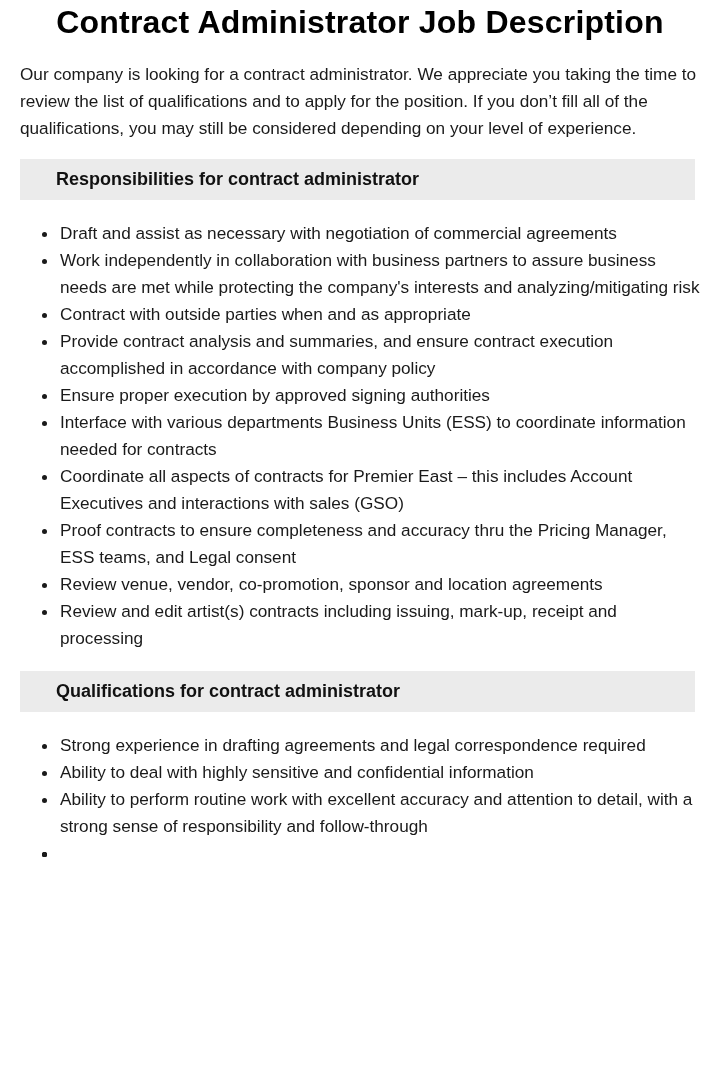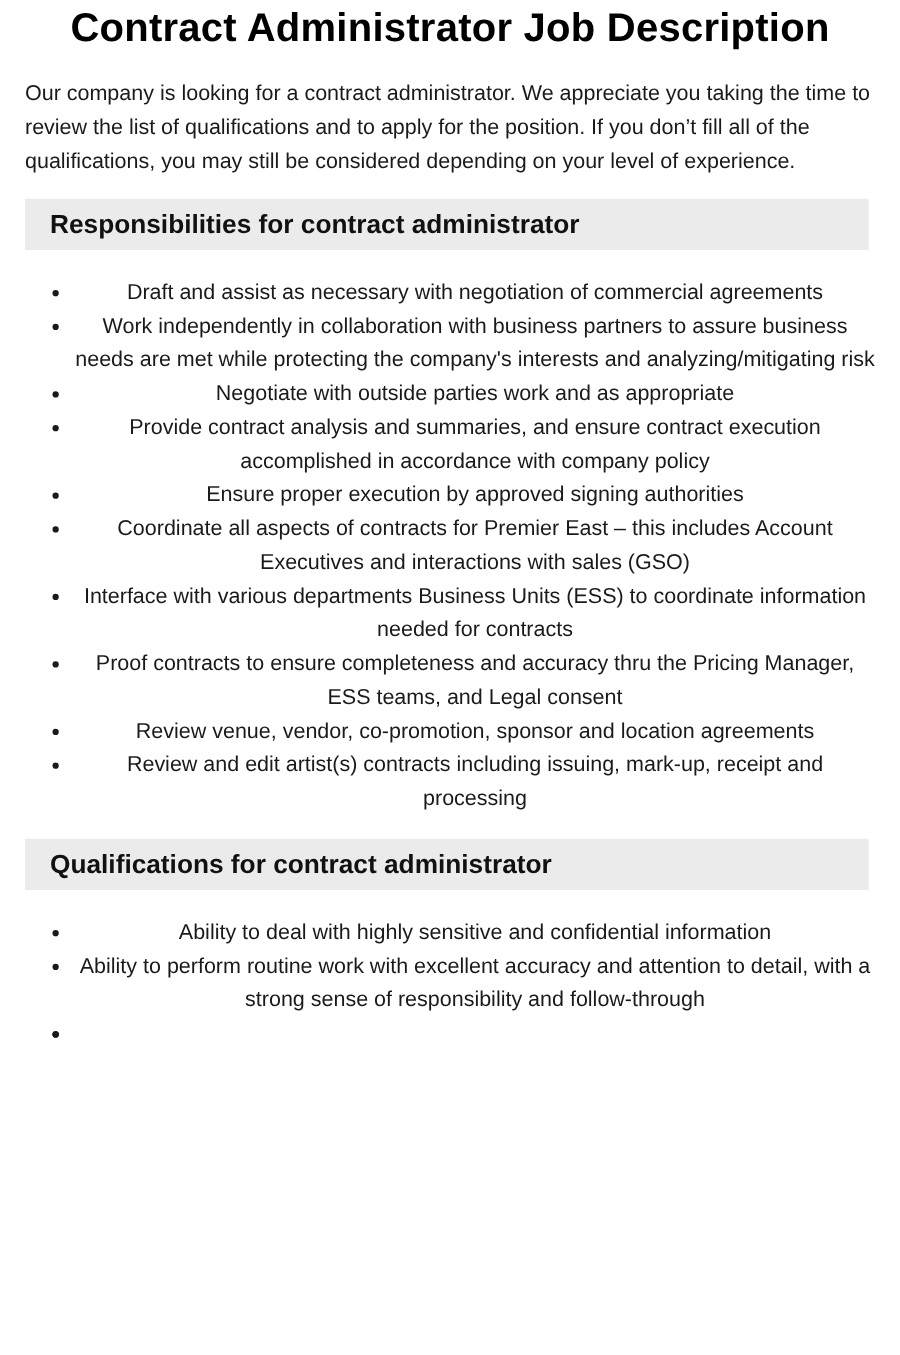--- a/index.html
+++ b/index.html
@@ -33,32 +33,31 @@
     .intro {
       margin: 16px 20px 16px 20px;
       font-size: 17.2px;
       line-height: 27px;
       color: #1a1a1a;
     }
     .section-header {
       margin: 17px 25px 0 20px;
       height: 41px;
       background: #ebebeb;
-      padding: 0 20px;
+      padding: 0 36px;
       display: flex;
       align-items: center;
-      font-size: 21px;
+      font-size: 18px;
       font-weight: bold;
       color: #111111;
     }
     .list {
       list-style: none;
       margin: 20px 20px 0 20px;
       padding: 0;
-      text-align: center;
     }
     .list li {
       position: relative;
       padding-left: 40px;
       font-size: 17.2px;
       line-height: 27px;
       color: #1a1a1a;
     }
     .list li .bullet {
       position: absolute;
@@ -75,31 +74,32 @@
 <body>
 
 <div class="page">
   <h1 class="title">Contract Administrator Job Description</h1>
   <p class="intro">Our company is looking for a contract administrator. We appreciate you taking the time to review the list of qualifications and to apply for the position. If you don’t fill all of the qualifications, you may still be considered depending on your level of experience.</p>
 
   <div class="section-header" id="section-resp">Responsibilities for contract administrator</div>
   <ul class="list">
     <li><span class="bullet"></span><span>Draft and assist as necessary with negotiation of commercial agreements</span></li>
     <li><span class="bullet"></span><span>Work independently in collaboration with business partners to assure business needs are met while protecting the company's interests and analyzing/mitigating risk</span></li>
-    <li><span class="bullet"></span><span>Negotiate with outside parties work and as appropriate</span></li>
+    <li><span class="bullet"></span><span>Contract with outside parties when and as appropriate</span></li>
     <li><span class="bullet"></span><span>Provide contract analysis and summaries, and ensure contract execution accomplished in accordance with company policy</span></li>
     <li><span class="bullet"></span><span>Ensure proper execution by approved signing authorities</span></li>
+    <li><span class="bullet"></span><span>Interface with various departments Business Units (ESS) to coordinate information needed for contracts</span></li>
     <li><span class="bullet"></span><span>Coordinate all aspects of contracts for Premier East – this includes Account Executives and interactions with sales (GSO)</span></li>
-    <li><span class="bullet"></span><span>Interface with various departments Business Units (ESS) to coordinate information needed for contracts</span></li>
     <li><span class="bullet"></span><span>Proof contracts to ensure completeness and accuracy thru the Pricing Manager, ESS teams, and Legal consent</span></li>
     <li><span class="bullet"></span><span>Review venue, vendor, co-promotion, sponsor and location agreements</span></li>
     <li><span class="bullet"></span><span>Review and edit artist(s) contracts including issuing, mark-up, receipt and processing</span></li>
   </ul>
 
   <div class="section-header" id="section-quals">Qualifications for contract administrator</div>
   <ul class="list">
+    <li><span class="bullet"></span><span>Strong experience in drafting agreements and legal correspondence required</span></li>
     <li><span class="bullet"></span><span>Ability to deal with highly sensitive and confidential information</span></li>
     <li><span class="bullet"></span><span>Ability to perform routine work with excellent accuracy and attention to detail, with a strong sense of responsibility and follow-through</span></li>
     <li><span class="bullet"></span></li>
     <li><span class="bullet"></span></li>
     <li><span class="bullet"></span></li>
   </ul>
 </div>
 
 </body></html>

